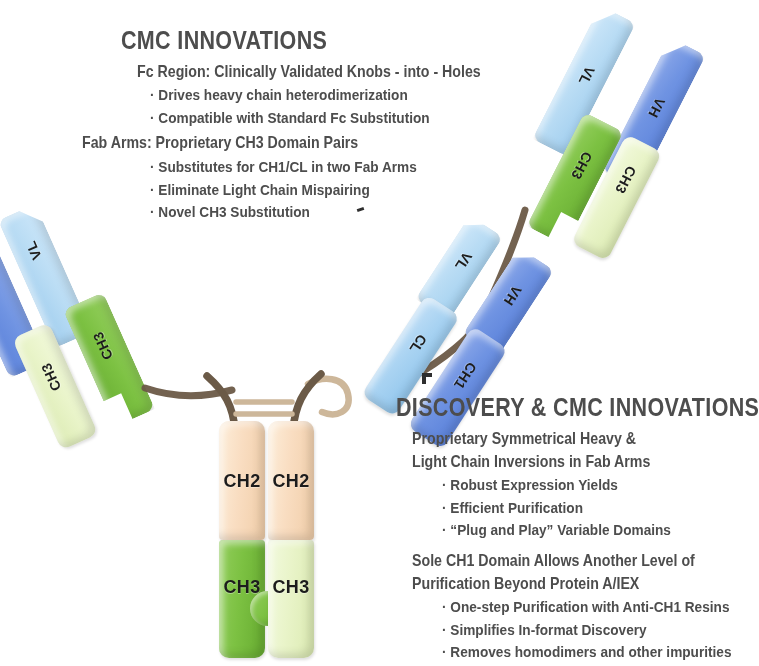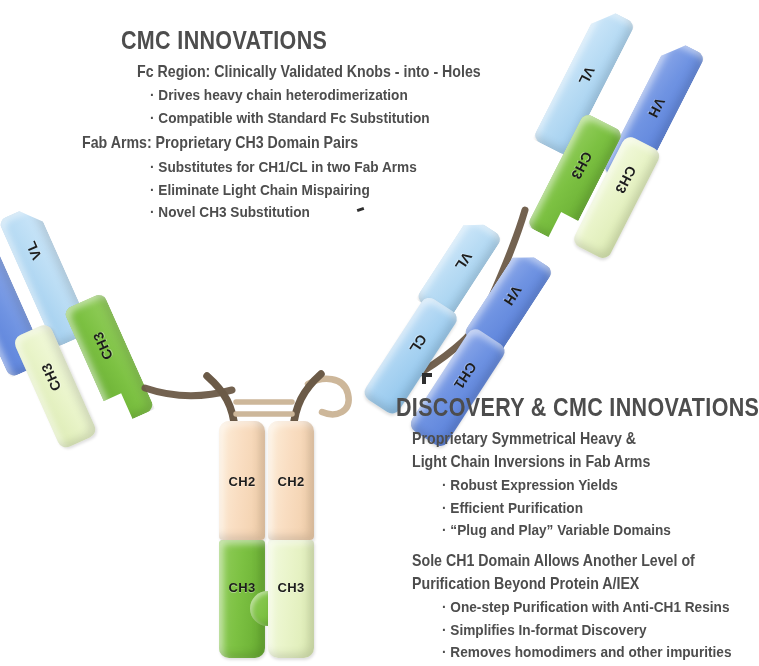--- a/index.html
+++ b/index.html
@@ -44,21 +44,21 @@
     transform:translateY(-50%);
     text-align:center;
     font-family:"Liberation Sans Narrow","Liberation Sans",sans-serif;
     font-weight:bold;font-size:14px;color:#1c1c1c;
     letter-spacing:0.3px;
     text-shadow:0 1px 0 rgba(255,255,255,.35);
   }
   .dom.rot .lbl{ writing-mode:horizontal-tb; }
 
   
-  .fc .lbl{font-size:13px;}
+  .fc .lbl{font-size:18px;}
 </style>
 </head>
 <body>
 
 <div id="stage">
 
   <div>
 
     <div class="dom rot" style="left:530px;top:-2px;width:40px;height:150px;transform:rotate(27deg);transform-origin:50% 100%;">
       <div class="body" style="background:linear-gradient(100deg,#cfe8fa 0%,#b9dcf4 45%,#9fcdee 100%);

